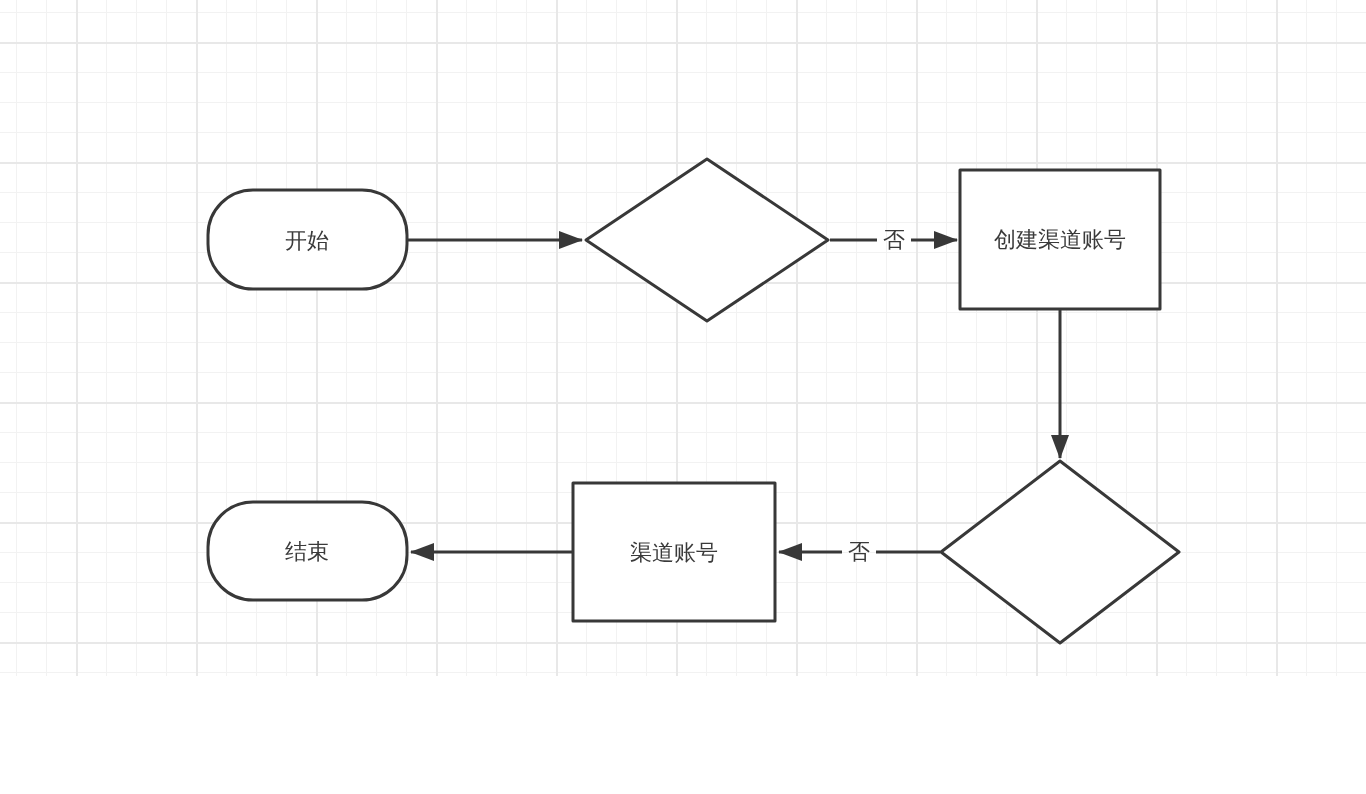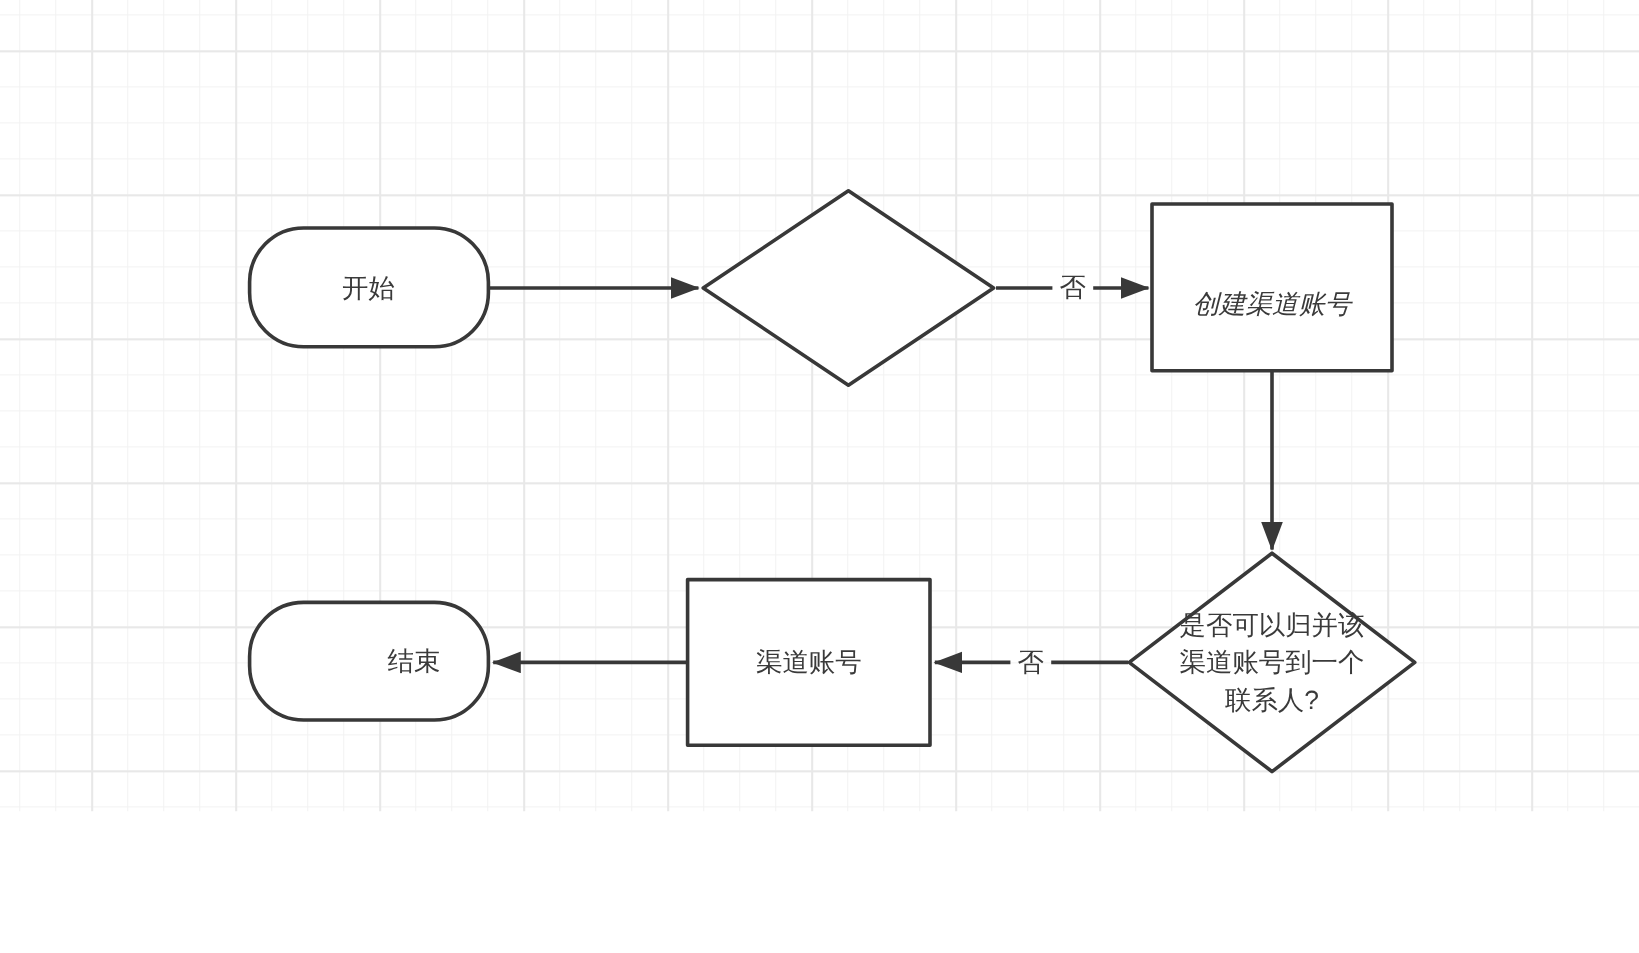--- a/index.html
+++ b/index.html
@@ -92,29 +92,24 @@
     <polygon class="shape" points="1060,461 1179,552 1060,643 941,552"></polygon>
 
     <rect class="shape" x="573" y="483" width="202" height="138"></rect>
 
     <rect class="shape" x="208" y="502" width="199" height="98" rx="45" ry="45"></rect>
   </svg>
 
   <div class="label" style="left:307px; top:240px;">开始</div>
 
 
-  <div class="label" style="left:1060px; top:253px;font-style:italic;">创建渠道账号</div>
+  <div class="label" style="left:1060px; top:239px;">创建渠道账号</div>
 
-  <div class="label" style="left:1060px; top:552px;">
-    <div>是否可以归并该</div>
-    <div>渠道账号到一个</div>
-    <div>联系人?</div>
-  </div>
 
   <div class="label" style="left:674px; top:552px;">渠道账号</div>
 
-  <div class="label" style="left:307px; top:551px;margin-left:38px;">结束</div>
+  <div class="label" style="left:307px; top:551px;">结束</div>
 
   <div class="edge-label" style="left:894px; top:240px;">否</div>
 
   <div class="edge-label" style="left:859px; top:552px;">否</div>
 
 </div>
 
 </body></html>

